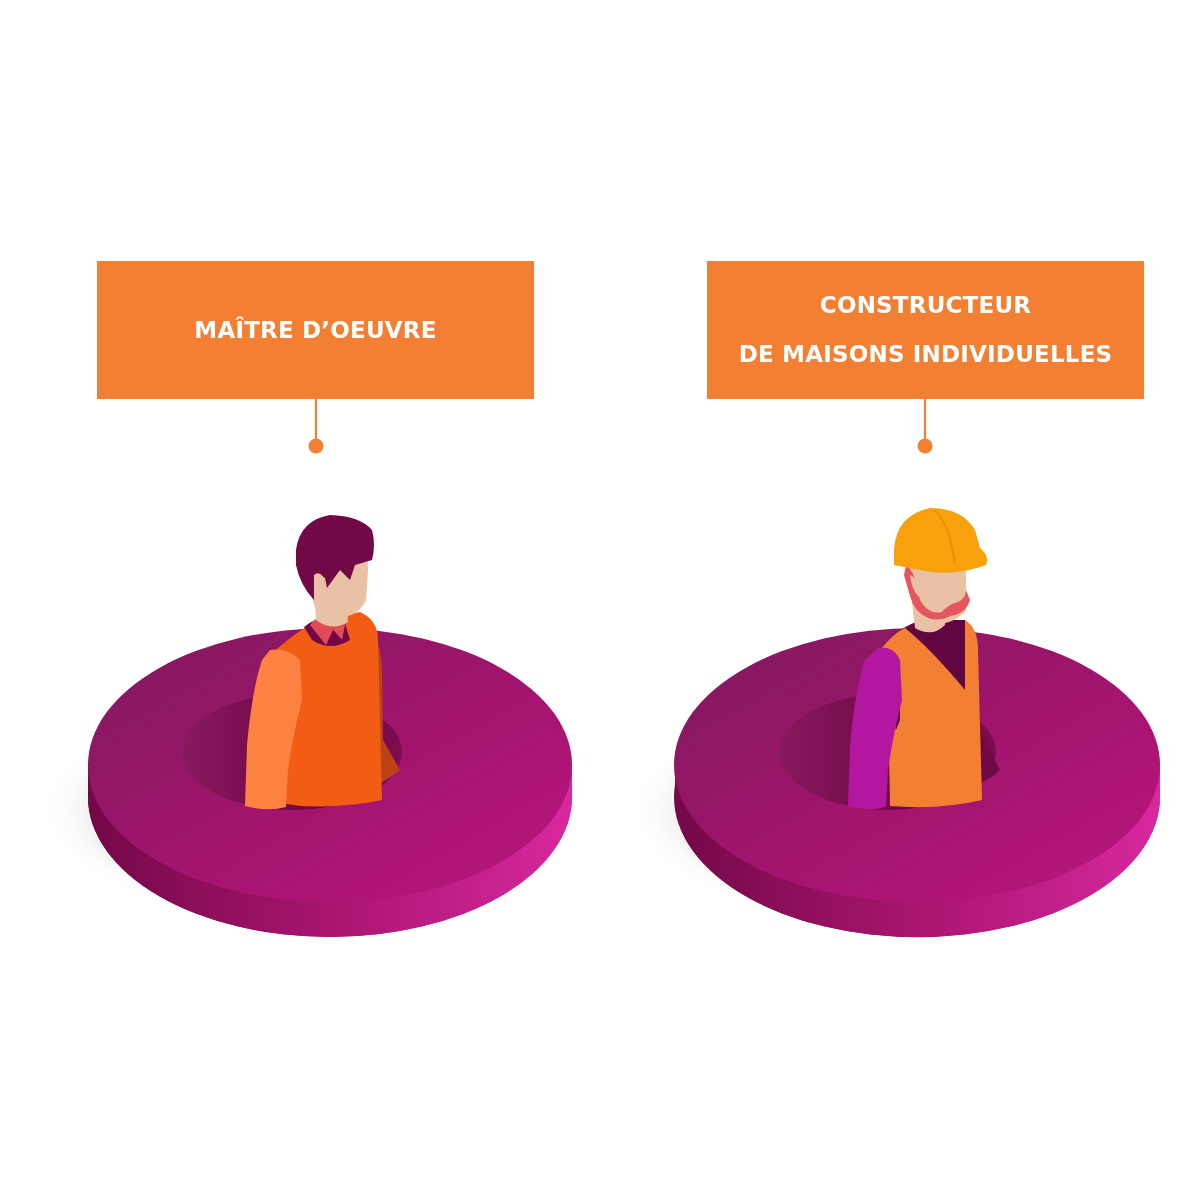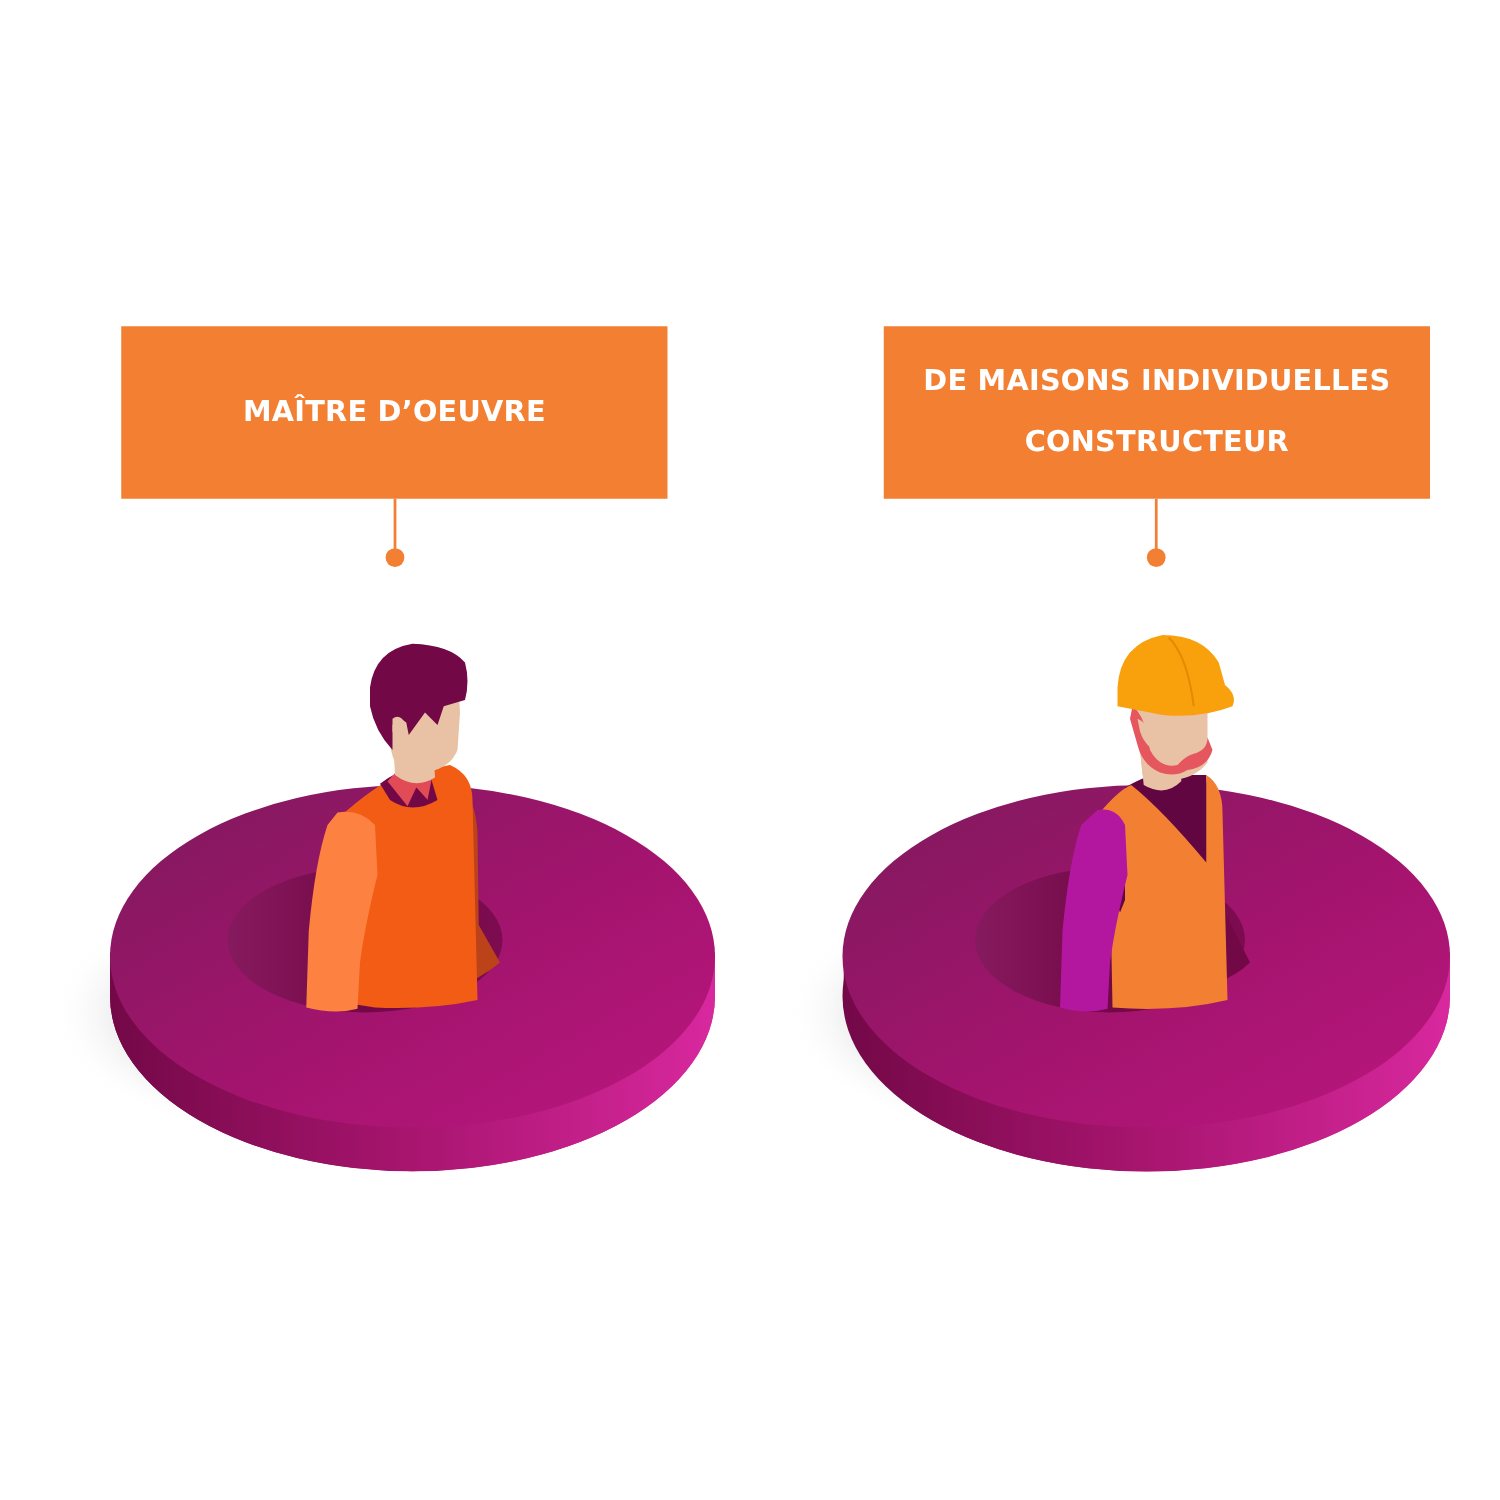--- a/index.html
+++ b/index.html
@@ -17,22 +17,22 @@
   svg.scene { position: absolute; left: 0; top: 0; }
 </style>
 </head>
 <body>
 
 <div id="box-left" class="label-box">
   <span>MAÎTRE D’OEUVRE</span>
 </div>
 
 <div id="box-right" class="label-box">
+  <span>CONSTRUCTEUR</span>
   <span>DE MAISONS INDIVIDUELLES</span>
-  <span>CONSTRUCTEUR</span>
 </div>
 
 <svg class="scene" width="1200" height="1200" viewBox="0 0 1200 1200">
   <defs>
     <linearGradient id="topGrad" x1="0" y1="0" x2="1" y2="1">
       <stop offset="0" stop-color="#7e1a5c"></stop>
       <stop offset="0.55" stop-color="#a3146e"></stop>
       <stop offset="1" stop-color="#bb167e"></stop>
     </linearGradient>
     <linearGradient id="sideGrad" x1="0" y1="0" x2="1" y2="0">

